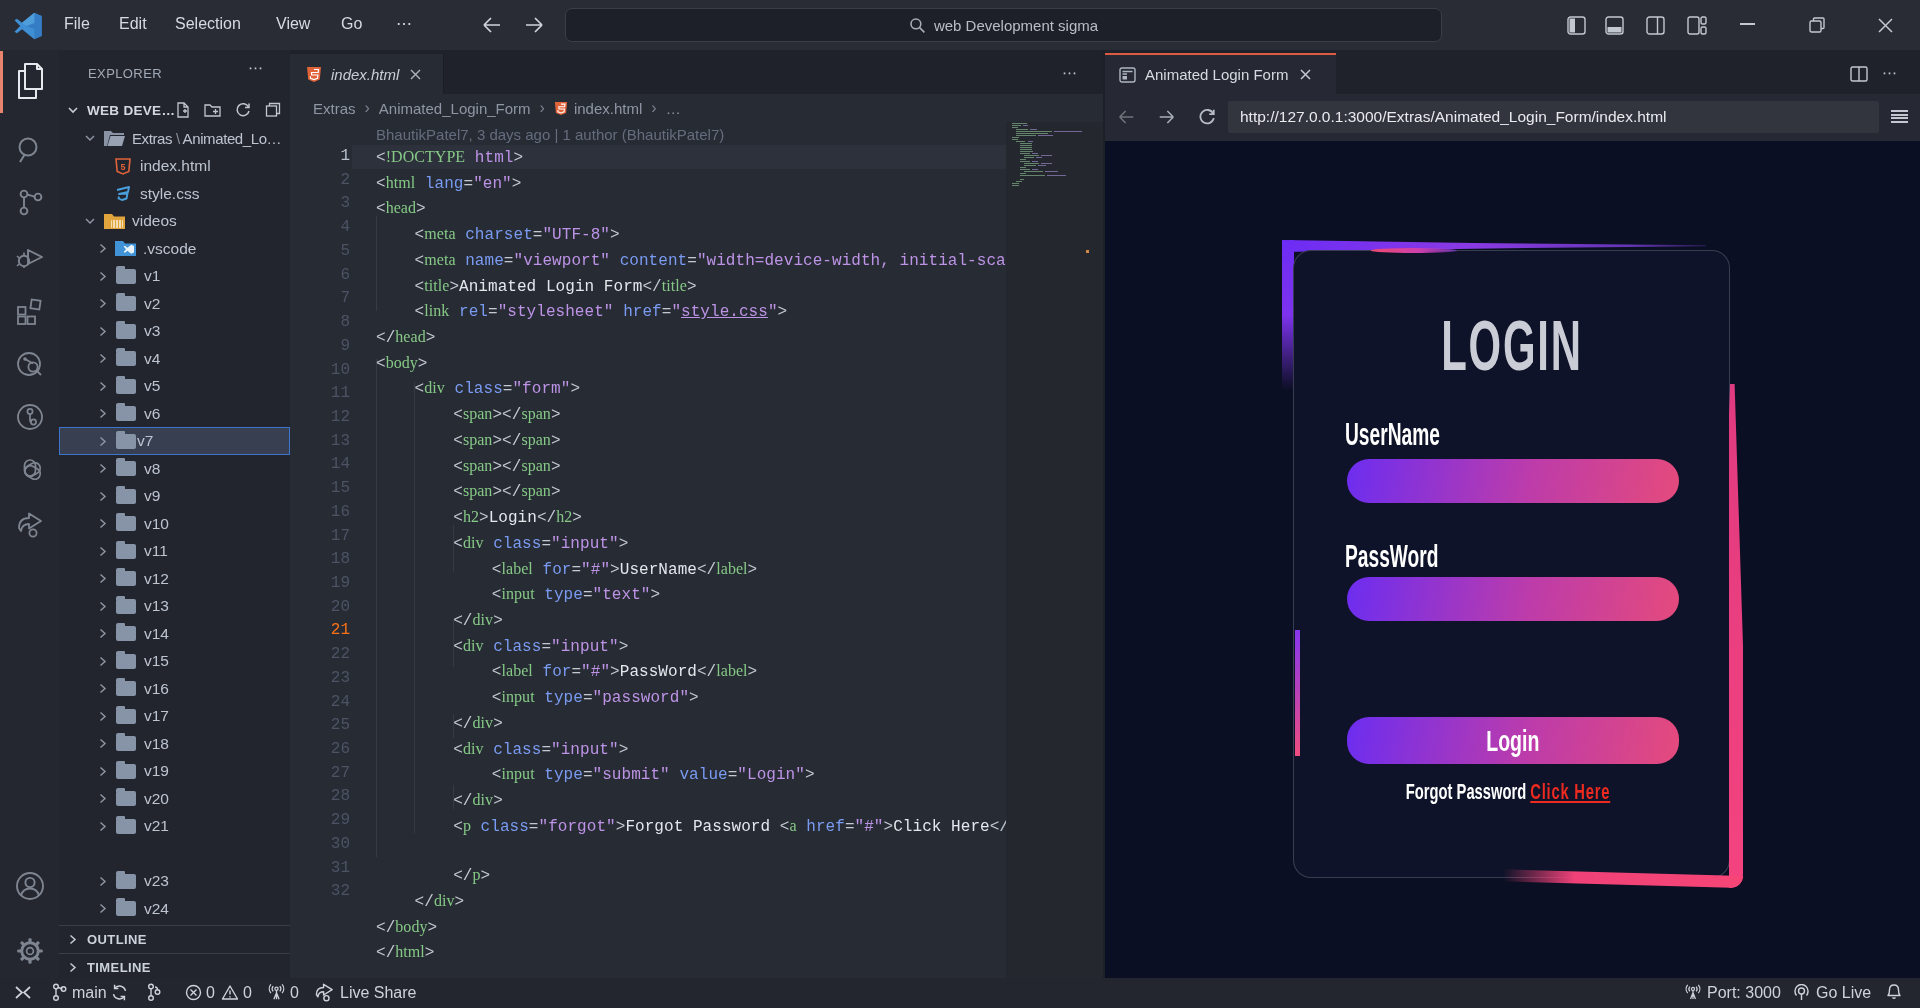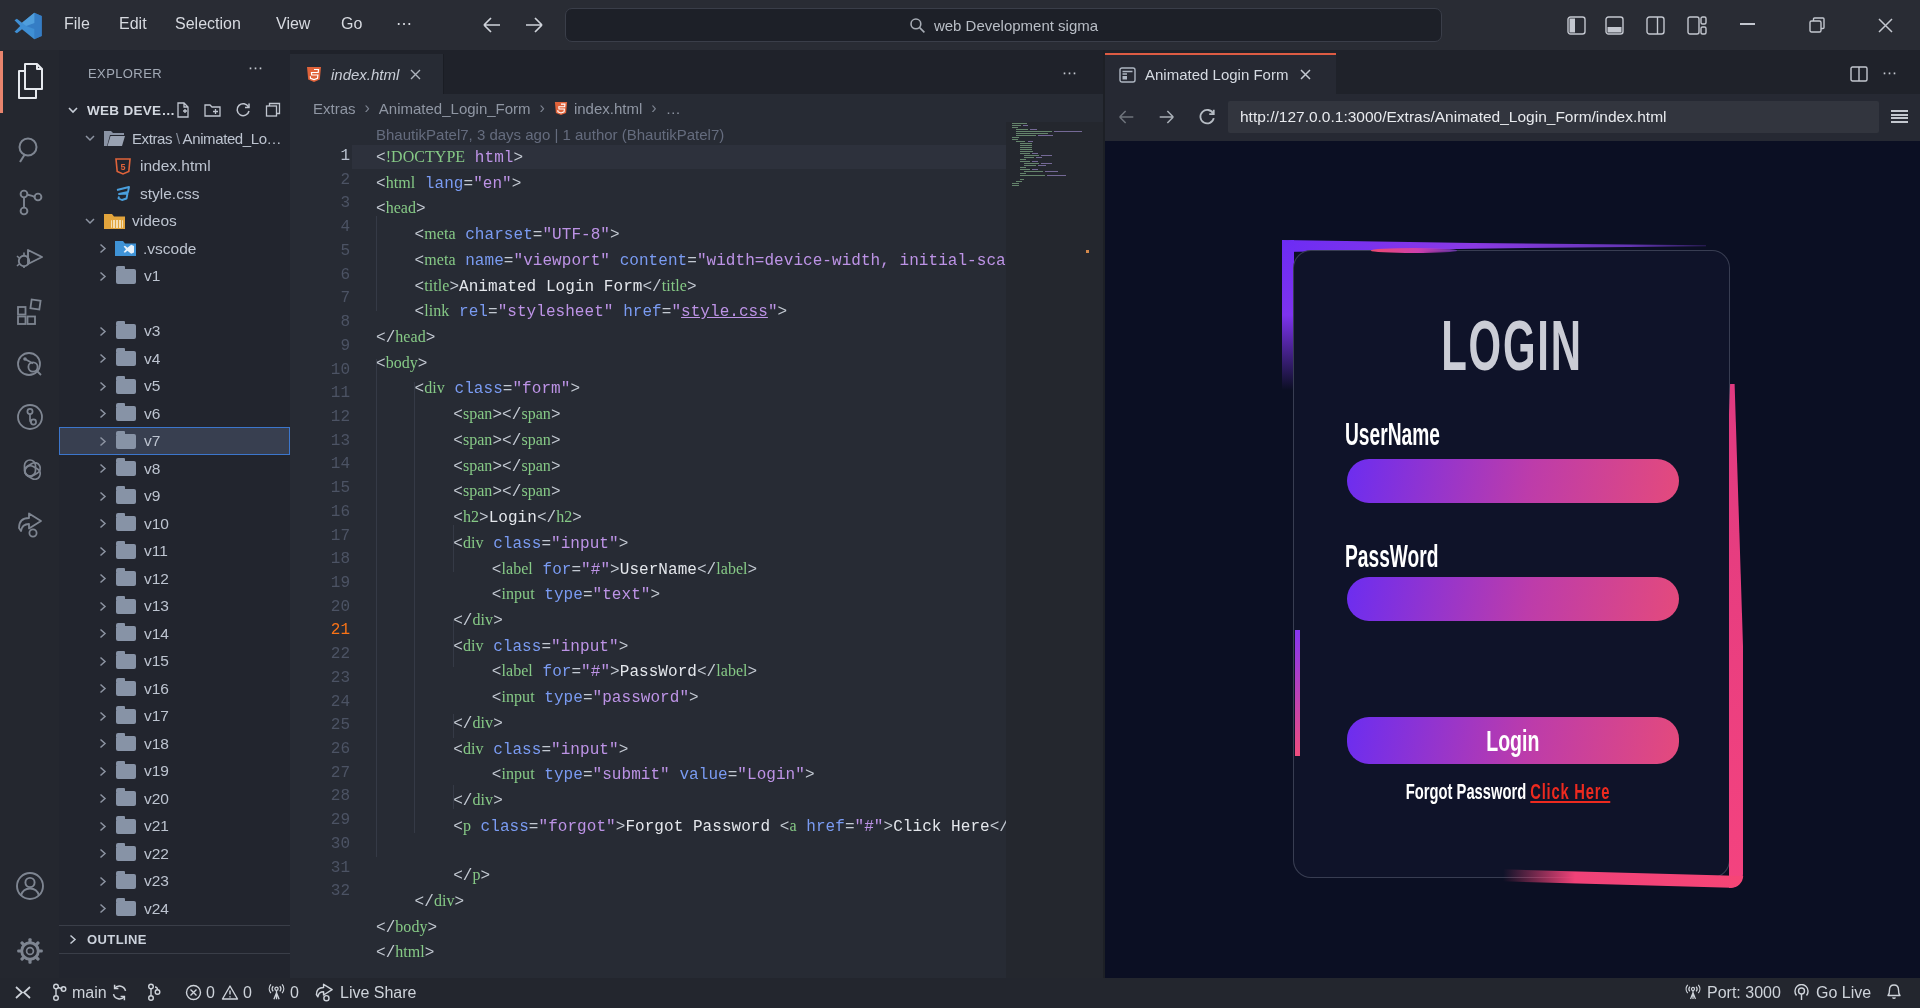--- a/index.html
+++ b/index.html
@@ -286,20 +286,27 @@
 
   <div class="abs" style="left:59px;top:427px;width:231px;height:28px;background:#383f50;border:1px solid #3c76cc"></div>
 
   <div class="abs trow" style="top:262.0px">
     <svg style="margin-left:97px" width="11" height="11" viewBox="0 0 11 11">
         <path d="M3.5 1.5 L8 5.5 L3.5 9.5" stroke="#8d94a2" stroke-width="1.5" fill="none"></path>
       </svg>
     <span class="fold" style="margin-left:8px"></span>
     <span style="margin-left:8px">v1</span>
   </div>
+  <div class="abs trow" style="top:289.5px">
+    <svg style="margin-left:97px" width="11" height="11" viewBox="0 0 11 11">
+        <path d="M3.5 1.5 L8 5.5 L3.5 9.5" stroke="#8d94a2" stroke-width="1.5" fill="none"></path>
+      </svg>
+    <span class="fold" style="margin-left:8px"></span>
+    <span style="margin-left:8px">v2</span>
+  </div>
   <div class="abs trow" style="top:317.0px">
     <svg style="margin-left:97px" width="11" height="11" viewBox="0 0 11 11">
         <path d="M3.5 1.5 L8 5.5 L3.5 9.5" stroke="#8d94a2" stroke-width="1.5" fill="none"></path>
       </svg>
     <span class="fold" style="margin-left:8px"></span>
     <span style="margin-left:8px">v3</span>
   </div>
   <div class="abs trow" style="top:344.5px">
     <svg style="margin-left:97px" width="11" height="11" viewBox="0 0 11 11">
         <path d="M3.5 1.5 L8 5.5 L3.5 9.5" stroke="#8d94a2" stroke-width="1.5" fill="none"></path>
@@ -319,21 +326,21 @@
         <path d="M3.5 1.5 L8 5.5 L3.5 9.5" stroke="#8d94a2" stroke-width="1.5" fill="none"></path>
       </svg>
     <span class="fold" style="margin-left:8px"></span>
     <span style="margin-left:8px">v6</span>
   </div>
   <div class="abs trow" style="top:427.0px">
     <svg style="margin-left:97px" width="11" height="11" viewBox="0 0 11 11">
         <path d="M3.5 1.5 L8 5.5 L3.5 9.5" stroke="#8d94a2" stroke-width="1.5" fill="none"></path>
       </svg>
     <span class="fold" style="margin-left:8px"></span>
-    <span style="margin-left:8px">v7</span>
+    <span style="margin-left:1px">v7</span>
   </div>
   <div class="abs trow" style="top:454.5px">
     <svg style="margin-left:97px" width="11" height="11" viewBox="0 0 11 11">
         <path d="M3.5 1.5 L8 5.5 L3.5 9.5" stroke="#8d94a2" stroke-width="1.5" fill="none"></path>
       </svg>
     <span class="fold" style="margin-left:8px"></span>
     <span style="margin-left:8px">v8</span>
   </div>
   <div class="abs trow" style="top:482.0px">
     <svg style="margin-left:97px" width="11" height="11" viewBox="0 0 11 11">
@@ -418,27 +425,20 @@
       </svg>
     <span class="fold" style="margin-left:8px"></span>
     <span style="margin-left:8px">v20</span>
   </div>
   <div class="abs trow" style="top:812.0px">
     <svg style="margin-left:97px" width="11" height="11" viewBox="0 0 11 11">
         <path d="M3.5 1.5 L8 5.5 L3.5 9.5" stroke="#8d94a2" stroke-width="1.5" fill="none"></path>
       </svg>
     <span class="fold" style="margin-left:8px"></span>
     <span style="margin-left:8px">v21</span>
-  </div>
-  <div class="abs trow" style="top:839.5px">
-    <svg style="margin-left:97px" width="11" height="11" viewBox="0 0 11 11">
-        <path d="M3.5 1.5 L8 5.5 L3.5 9.5" stroke="#8d94a2" stroke-width="1.5" fill="none"></path>
-      </svg>
-    <span class="fold" style="margin-left:8px"></span>
-    <span style="margin-left:8px">v22</span>
   </div>
   <div class="abs trow" style="top:867.0px">
     <svg style="margin-left:97px" width="11" height="11" viewBox="0 0 11 11">
         <path d="M3.5 1.5 L8 5.5 L3.5 9.5" stroke="#8d94a2" stroke-width="1.5" fill="none"></path>
       </svg>
     <span class="fold" style="margin-left:8px"></span>
     <span style="margin-left:8px">v23</span>
   </div>
   <div class="abs trow" style="top:894.5px">
     <svg style="margin-left:97px" width="11" height="11" viewBox="0 0 11 11">
@@ -449,20 +449,26 @@
   </div>
 
   <div class="abs" style="left:59px;top:925px;width:231px;height:1px;background:#3a3e48"></div>
   <div class="abs trow" style="top:925px">
     <svg style="margin-left:67px" width="11" height="11" viewBox="0 0 11 11">
         <path d="M3.5 1.5 L8 5.5 L3.5 9.5" stroke="#c6ccd6" stroke-width="1.5" fill="none"></path>
       </svg>
     <span style="margin-left:9px;font-weight:bold;font-size:13px;color:#ccd2dc;letter-spacing:0.4px">OUTLINE</span>
   </div>
   <div class="abs" style="left:59px;top:953px;width:231px;height:1px;background:#3a3e48"></div>
+  <div class="abs trow" style="top:953px">
+    <svg style="margin-left:67px" width="11" height="11" viewBox="0 0 11 11">
+        <path d="M3.5 1.5 L8 5.5 L3.5 9.5" stroke="#c6ccd6" stroke-width="1.5" fill="none"></path>
+      </svg>
+    <span style="margin-left:9px;font-weight:bold;font-size:13px;color:#ccd2dc;letter-spacing:0.4px">TIMELINE</span>
+  </div>
 
   <div class="abs" id="edtabs"></div>
   <div class="abs" id="edtab">
     <svg style="margin-left:16px" width="16" height="17" viewBox="0 0 16 17">
         <path d="M1 1 H15 L13.8 13.5 L8 16 L2.2 13.5 Z" fill="#e0633a"></path>
         <path d="M8 3.5 H12.5 L12.2 6.5 H5.5 L5.7 9 H11.9 L11.5 12.3 L8 13.5 L4.5 12.3 L4.3 10.3" fill="none" stroke="#fff" stroke-width="1.2"></path>
       </svg>
     <span style="margin-left:9px;font-style:italic;font-size:15px;color:#c9ced8">index.html</span>
     <svg style="margin-left:10px" width="13" height="13" viewBox="0 0 13 13">
         <path d="M2 2 L11 11 M11 2 L2 11" stroke="#aeb4be" stroke-width="1.4"></path>

